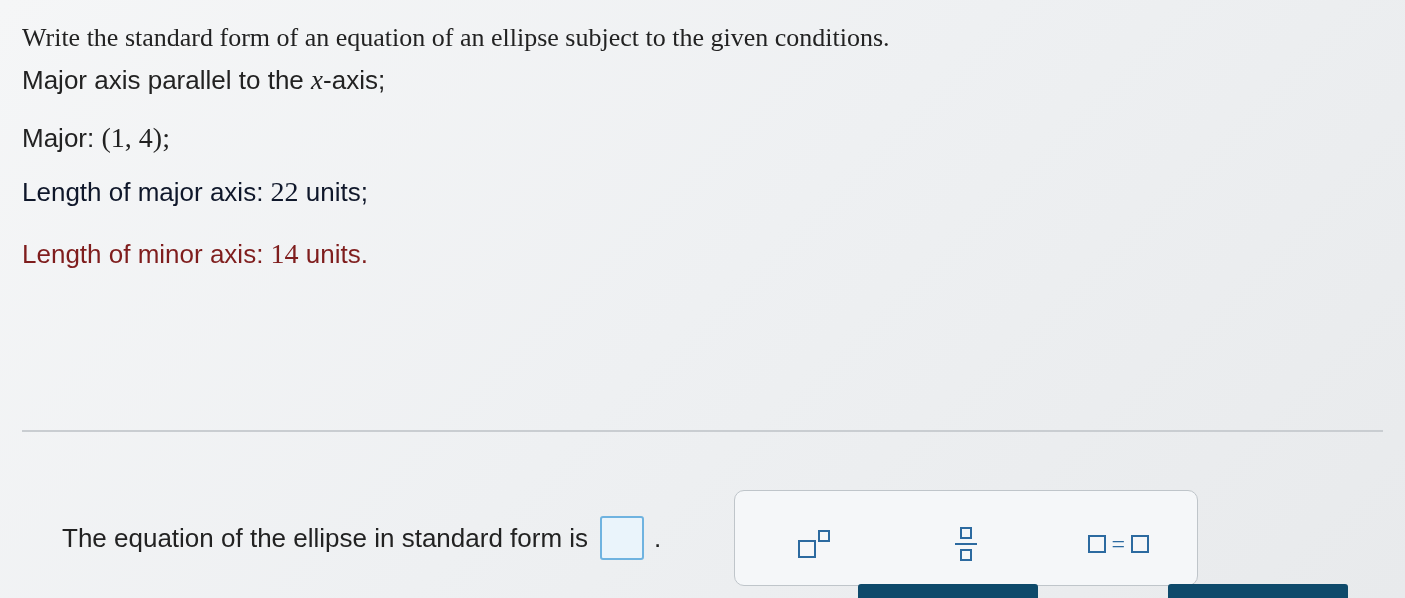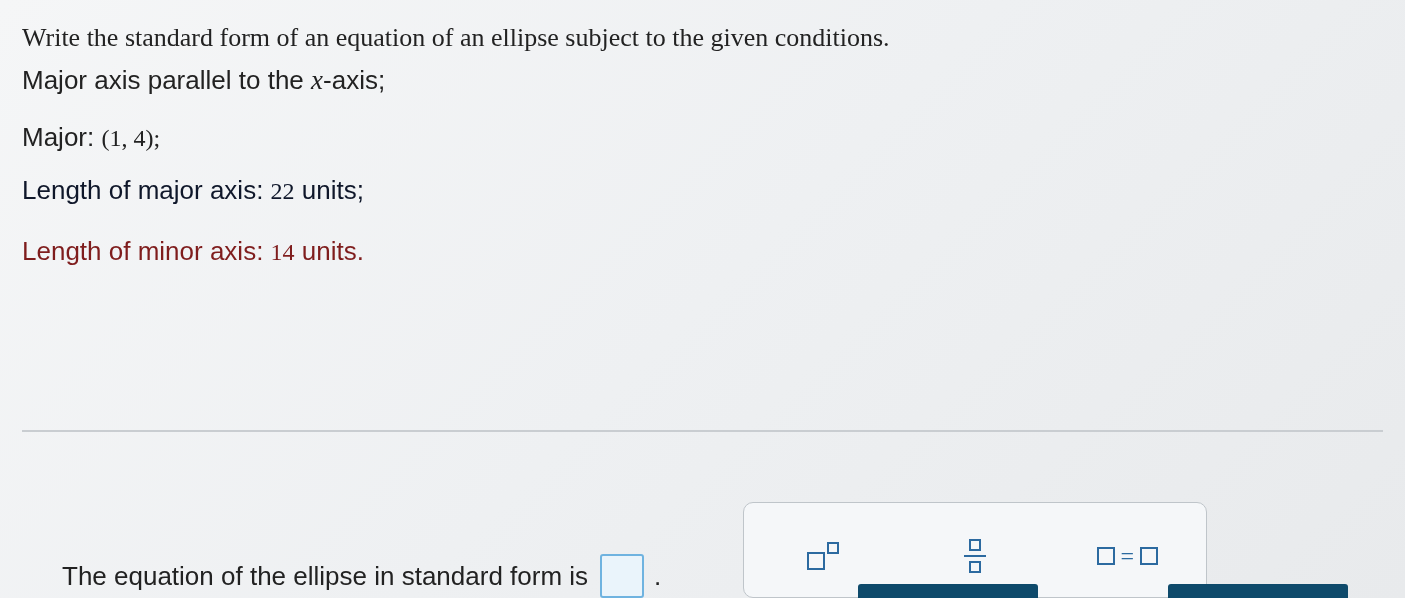--- a/index.html
+++ b/index.html
@@ -10,31 +10,31 @@
     color: #2b2b2b;
     padding: 18px 22px 0 22px;
     position: relative;
   }
   .prompt { font-size: 26px; line-height: 1.5; color: #222; font-family: Liberation Serif, serif; }
   .line1 { margin-top: 8px; font-size: 26px; color: #222; }
   .line2 { margin-top: 26px; font-size: 26px; color: #222; }
   .line3 { margin-top: 22px; font-size: 26px; color: #0f172a; }
   .line4 { margin-top: 30px; font-size: 26px; color: #7f1d1d; }
   .mathit { font-family: 'Times New Roman', Times, serif; font-style: italic; font-size: 27px; }
-  .mathrm { font-family: 'Times New Roman', Times, serif; font-size: 24px; }
+  .mathrm { font-family: 'Times New Roman', Times, serif; font-size: 28px; }
   .answer-panel {
     position: absolute;
     left: 22px; right: 22px;
     top: 430px;
     bottom: 0;
     border-top: 2px solid #c9cdd1;
     padding-top: 46px;
     display: flex;
-    align-items: flex-end;
-    gap: 22px;
+    align-items: center;
+    gap: 13px;
   }
   .answer-text { font-size: 26px; color: #222; padding-left: 40px; display: flex; align-items: center; }
   .answer-blank {
     display: inline-block;
     width: 44px; height: 44px;
     border: 2px solid #6fb3e0;
     background: #eaf4fb;
     border-radius: 3px;
     margin-left: 12px;
     margin-right: 8px;

